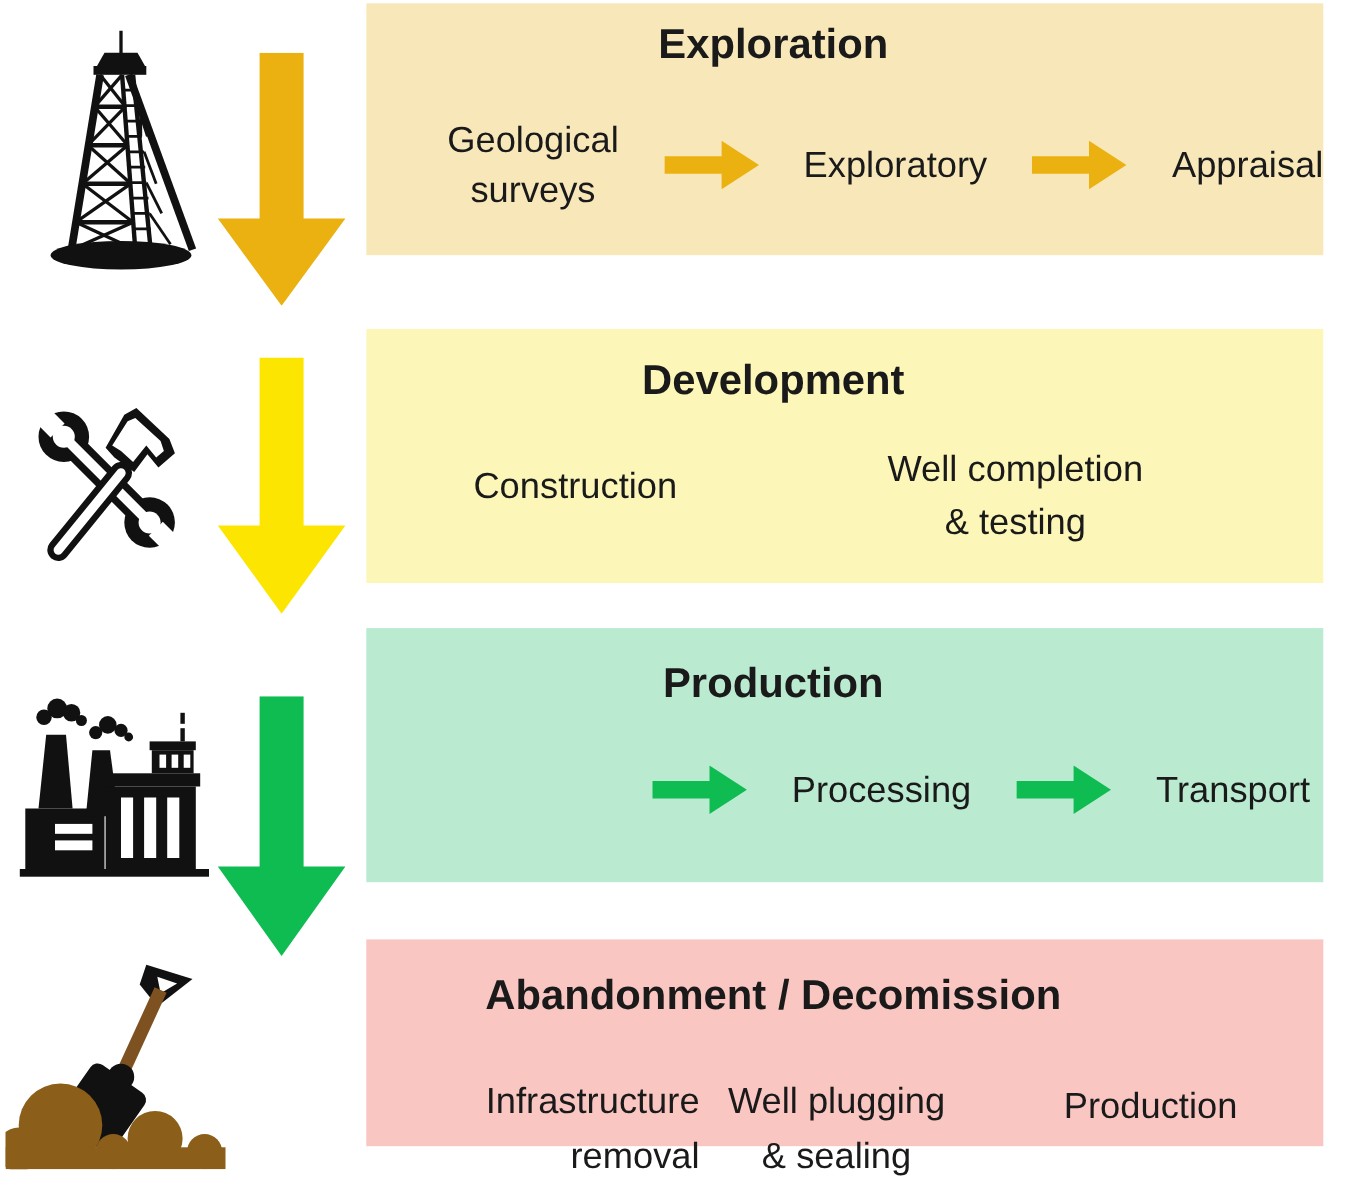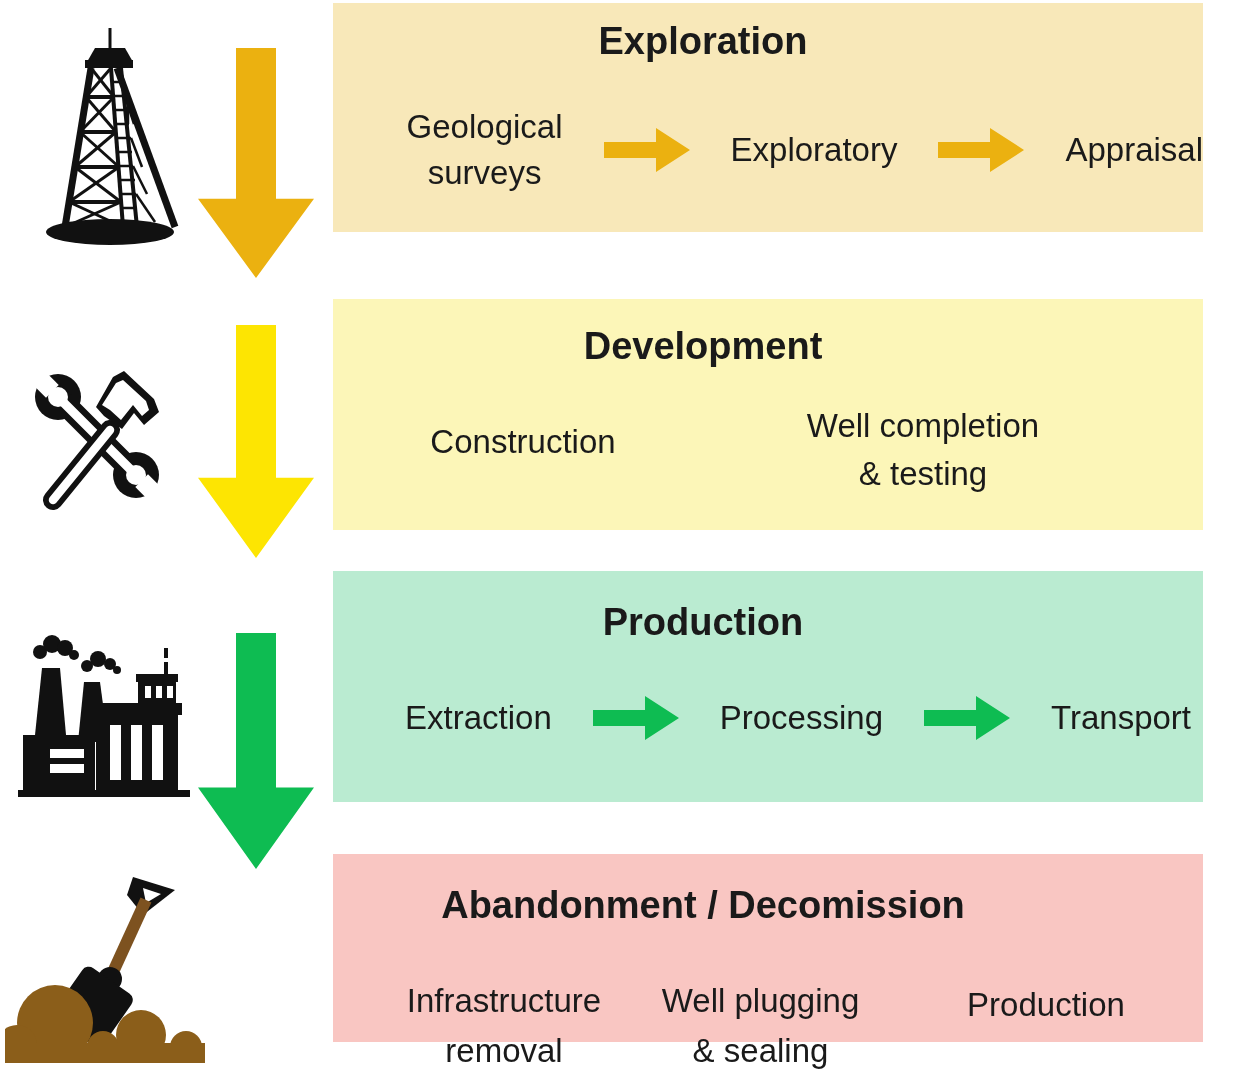--- a/index.html
+++ b/index.html
@@ -52,21 +52,21 @@
 
   .arrow-right { width:86px; height:44px; flex:0 0 auto; }
   .arrow-right.gold polygon  { fill:var(--gold-arrow); }
   .arrow-right.green polygon { fill:var(--green-arrow); }
 
   
   .pos-construction { position:absolute; left:0;   top:120px; width:380px; }
   .pos-wellcompletion { position:absolute; left:400px; top:103px; width:380px; line-height:1.45; }
 
   
-  .pos-infra   { position:absolute; left:21px;   top:122px; width:300px; line-height:1.5; }
+  .pos-infra   { position:absolute; left:3px;   top:122px; width:300px; line-height:1.5;text-align:right; }
   .pos-plug    { position:absolute; left:285px; top:122px; width:285px; line-height:1.5; }
   .pos-remed   { position:absolute; left:568px; top:128px; width:290px; }
 
   
   .ink   { stroke:var(--icon-black); fill:none; }
   .inkf  { fill:var(--icon-black); }
   .white { fill:#ffffff; }
 </style>
 </head>
 <body>
@@ -221,23 +221,20 @@
     </div>
     <div class="item pos-wellcompletion">
       <span>Well completion</span>
       <span>&amp; testing</span>
     </div>
   </section>
 
   <section class="stage s3">
     <h2 class="stage-title">Production</h2>
     <div class="flow-row">
-      <div class="item">
-        <span>Extraction</span>
-      </div>
       <svg class="arrow-right green" viewBox="0 0 86 44">
         <polygon points="0,14 52,14 52,0 86,22 52,44 52,30 0,30"></polygon>
       </svg>
       <div class="item">
         <span>Processing</span>
       </div>
       <svg class="arrow-right green" viewBox="0 0 86 44">
         <polygon points="0,14 52,14 52,0 86,22 52,44 52,30 0,30"></polygon>
       </svg>
       <div class="item">

